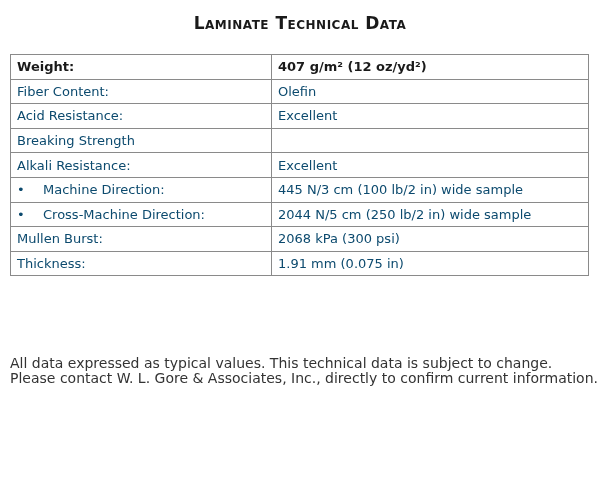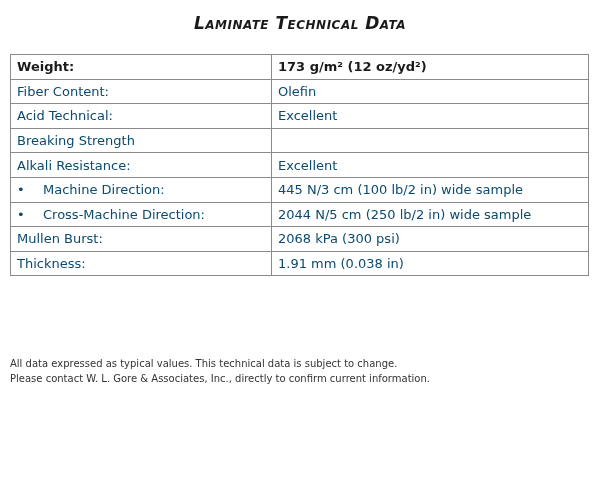--- a/index.html
+++ b/index.html
@@ -1,41 +1,41 @@
 <!DOCTYPE html>
 <html><head>
 <meta charset="utf-8">
 <style>
   html, body { margin:0; padding:0; background:#ffffff; }
   body { width:600px; height:500px; position:relative; font-family:"DejaVu Sans", sans-serif; color:#2a2a2a; overflow:hidden; }
-  .title { position:absolute; top:13px; left:0; width:600px; text-align:center; font-family:"DejaVu Sans", sans-serif; font-weight:bold; font-size:17px; font-variant:small-caps; letter-spacing:0.5px; color:#1a1a1a;font-style:italic; }
+  .title { position:absolute; top:13px; left:0; width:600px; text-align:center; font-family:"DejaVu Sans", sans-serif; font-weight:bold; font-size:17px; font-variant:small-caps; letter-spacing:0.5px; color:#1a1a1a; }
   table.spec { position:absolute; top:54px; left:10px; width:579px; border-collapse:collapse; font-size:13px; }
   table.spec td { border:1px solid #8a8a8a; height:23.6px; padding:0 0 0 6px; vertical-align:middle; color:#0c4a6e; }
   table.spec td.label { width:254px; }
   table.spec tr.header td { font-weight:bold; color:#1a1a1a; }
   .bullet { display:inline-block; width:26px; }
-  .note { position:absolute; left:10px; top:356px; font-size:10px; line-height:15px; color:#333; }
+  .note { position:absolute; left:10px; top:356px; font-size:14px; line-height:15px; color:#333; }
 </style>
 </head>
 <body>
 
 <div class="title">Laminate Technical Data</div>
 
 <table class="spec">
   <tbody>
     <tr class="header">
       <td class="label">Weight:</td>
-      <td>173 g/m² (12 oz/yd²)</td>
+      <td>407 g/m² (12 oz/yd²)</td>
     </tr>
     <tr>
       <td class="label">Fiber Content:</td>
       <td>Olefin</td>
     </tr>
     <tr>
-      <td class="label">Acid Technical:</td>
+      <td class="label">Acid Resistance:</td>
       <td>Excellent</td>
     </tr>
     <tr>
       <td class="label">Breaking Strength</td>
       <td></td>
     </tr>
     <tr>
       <td class="label">Alkali Resistance:</td>
       <td>Excellent</td>
     </tr>
@@ -46,21 +46,21 @@
     <tr>
       <td class="label"><span class="bullet">•</span><span>Cross-Machine Direction:</span></td>
       <td>2044 N/5 cm (250 lb/2 in) wide sample</td>
     </tr>
     <tr>
       <td class="label">Mullen Burst:</td>
       <td>2068 kPa (300 psi)</td>
     </tr>
     <tr>
       <td class="label">Thickness:</td>
-      <td>1.91 mm (0.038 in)</td>
+      <td>1.91 mm (0.075 in)</td>
     </tr>
   </tbody>
 </table>
 
 <div class="note">
   <div>All data expressed as typical values.  This technical data is subject to change.</div>
   <div>Please contact W. L. Gore &amp; Associates, Inc., directly to confirm current information.</div>
 </div>
 
 </body></html>

